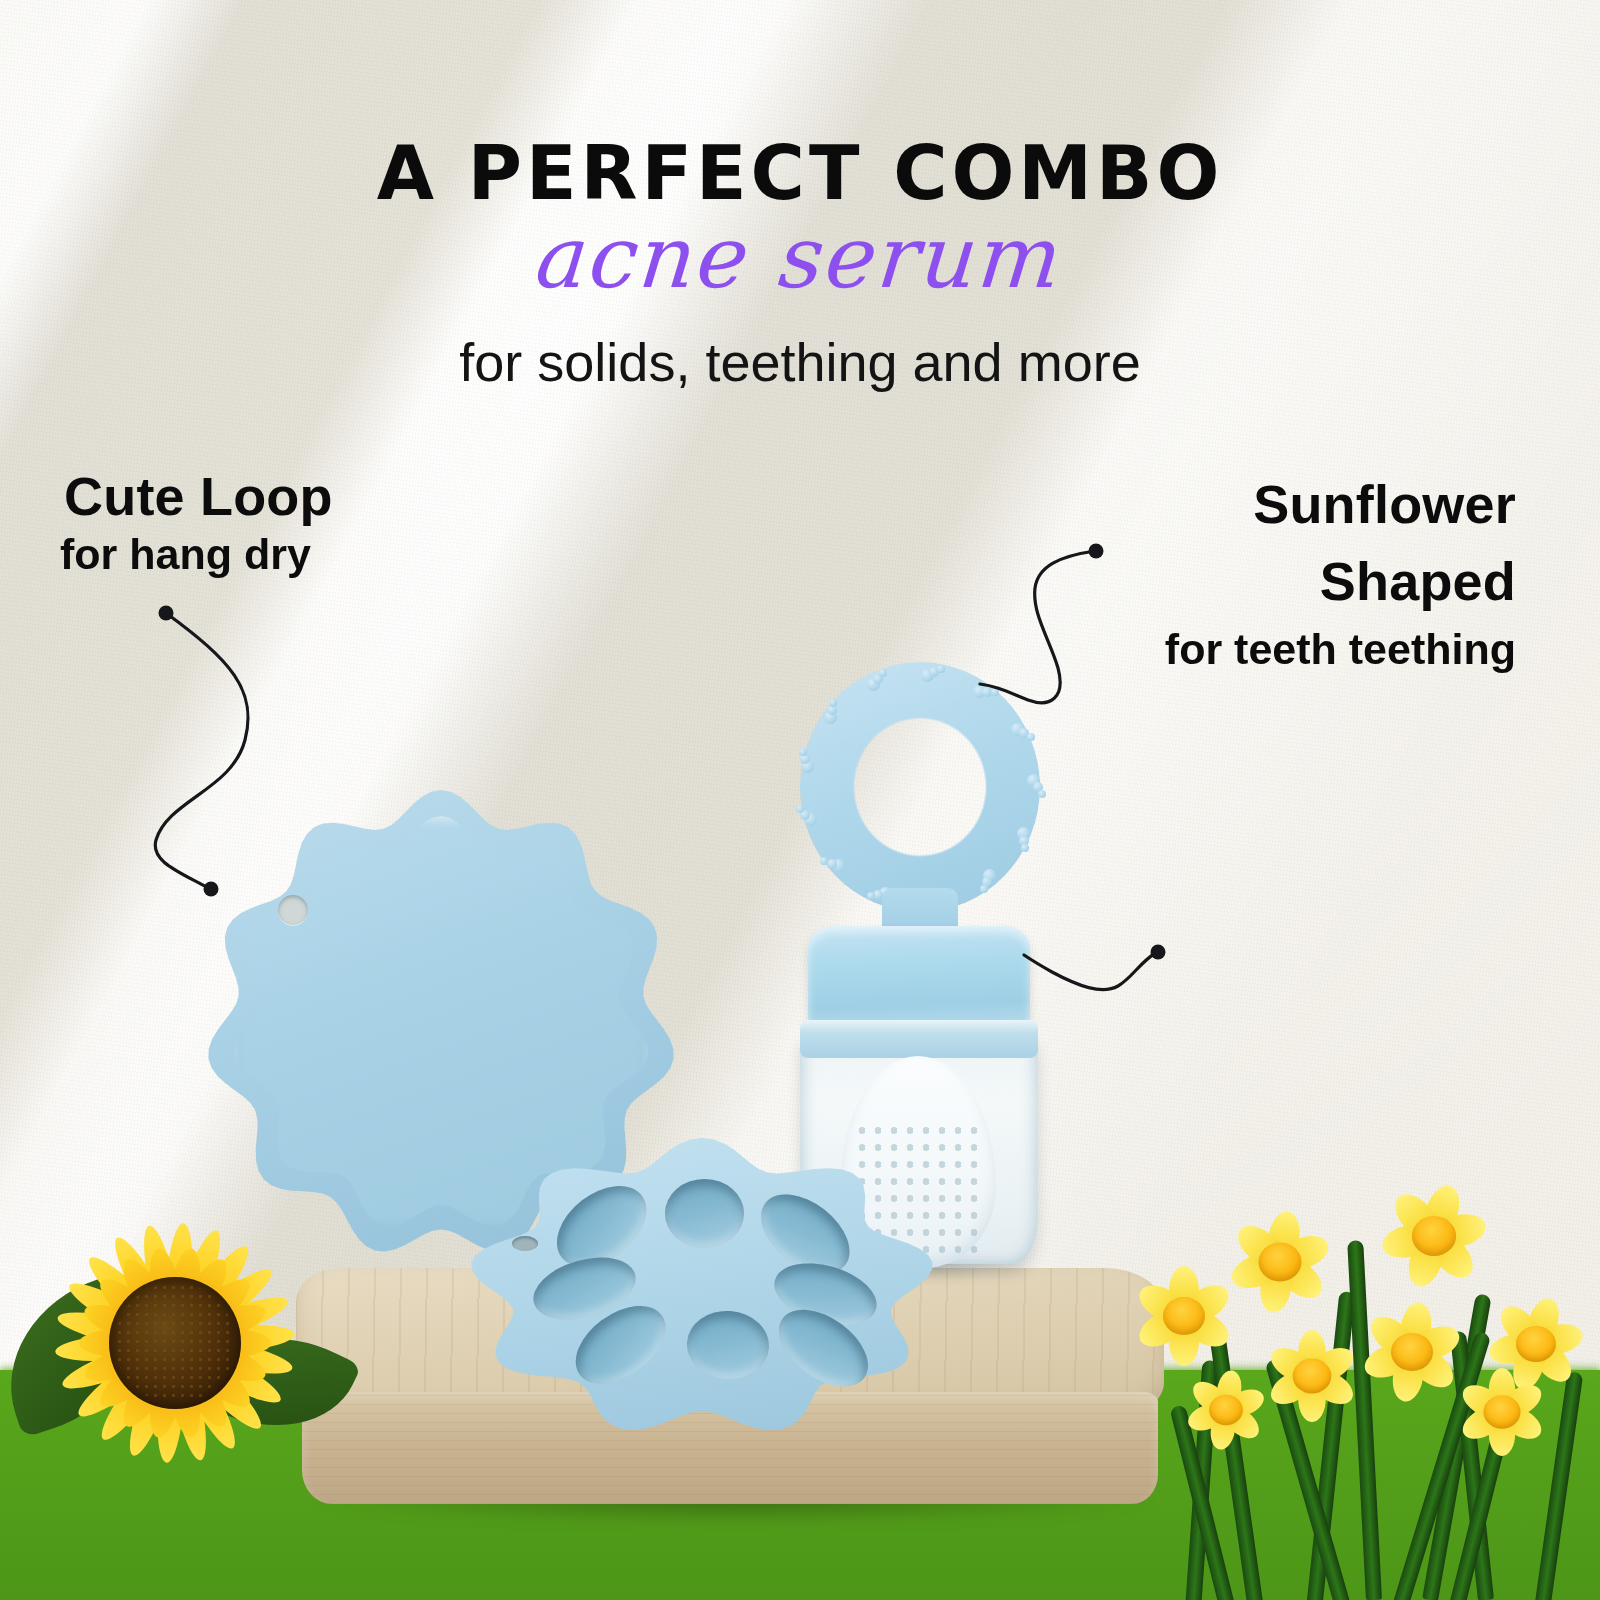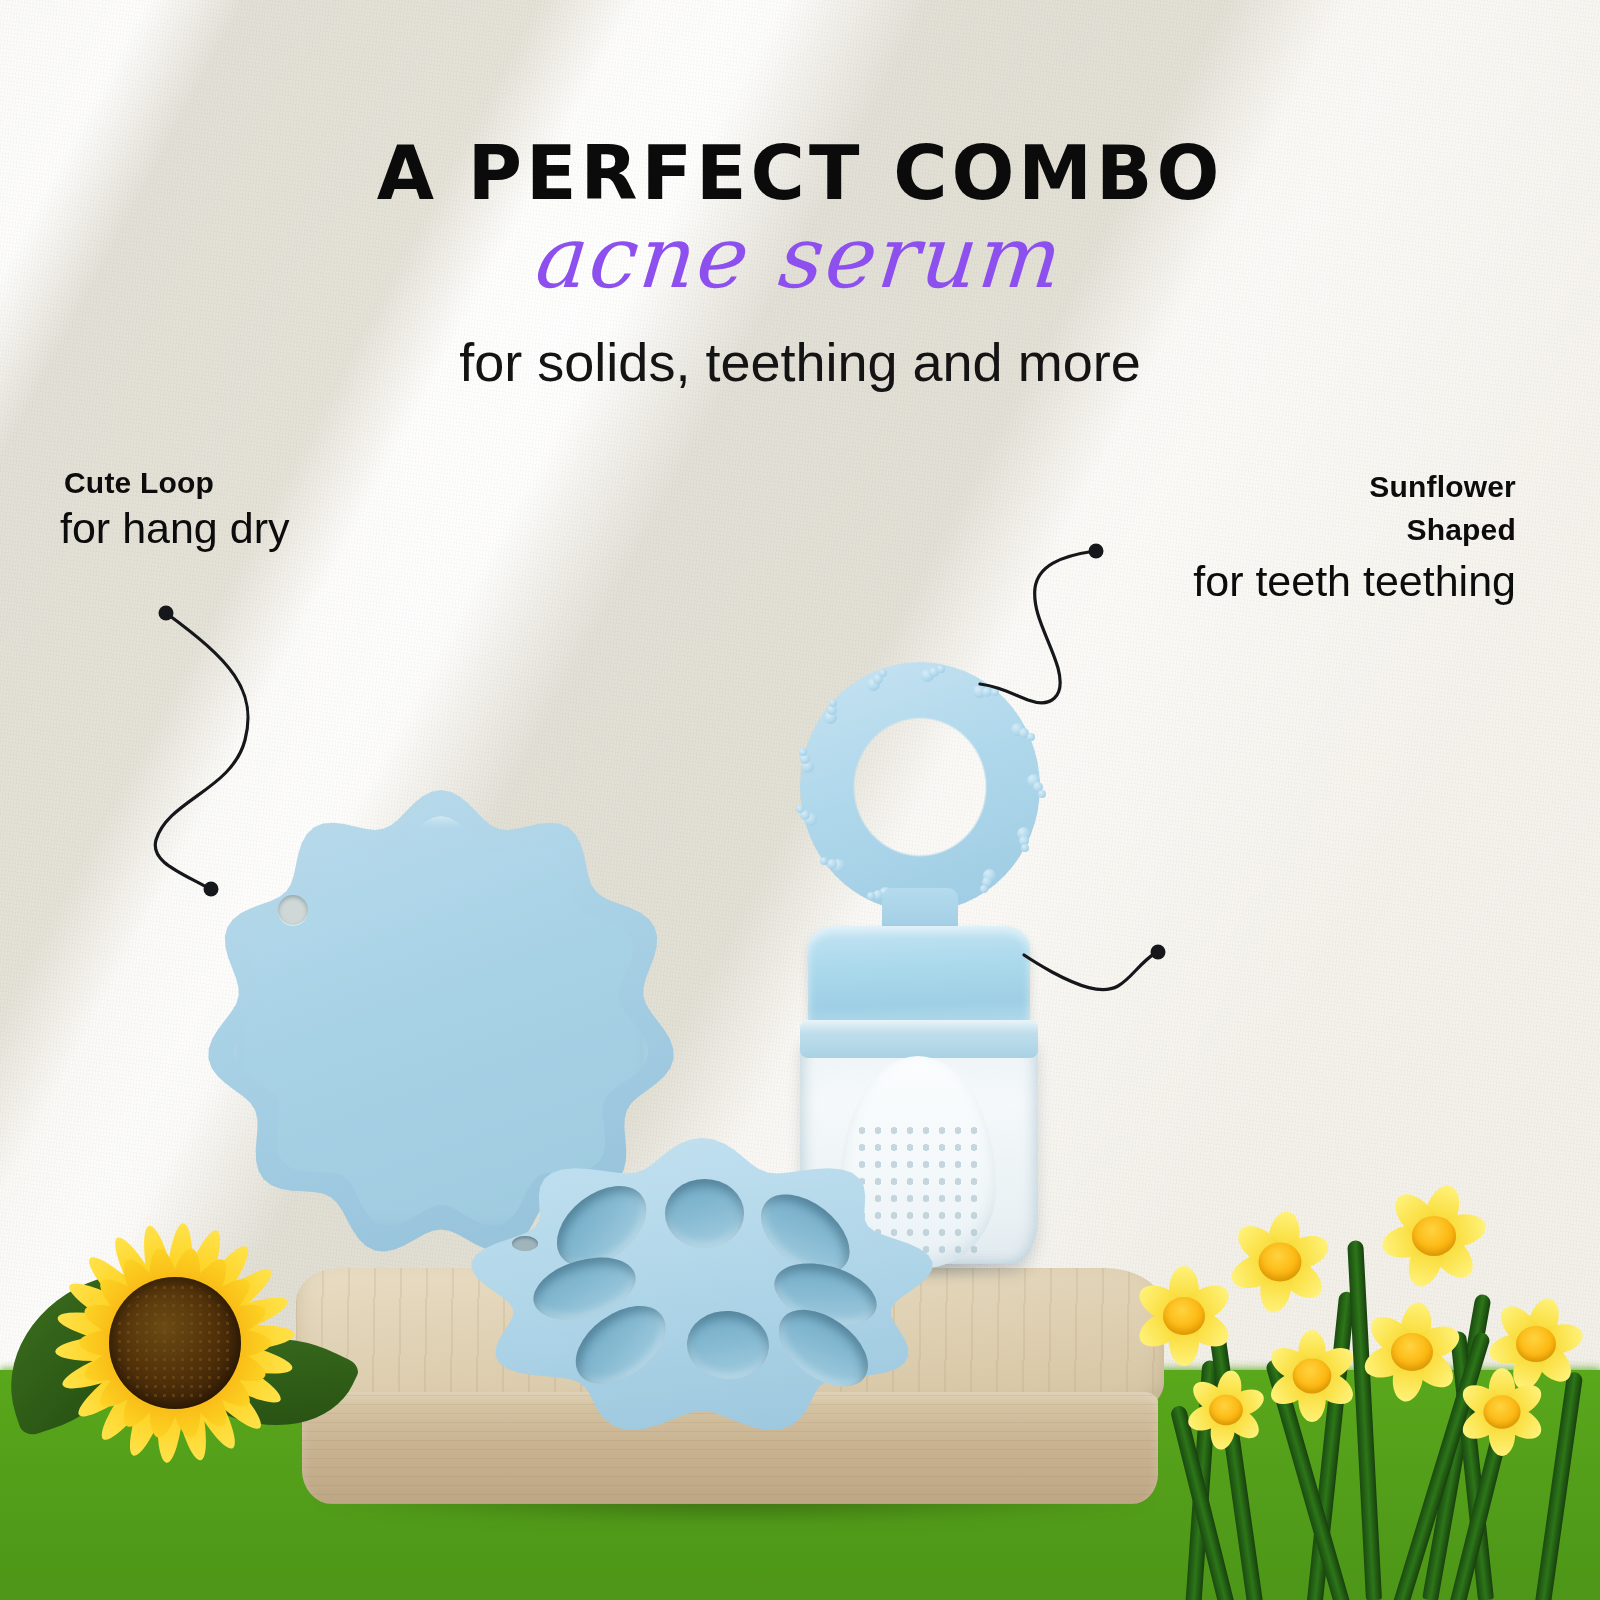--- a/index.html
+++ b/index.html
@@ -72,22 +72,22 @@
     font-style:italic;font-weight:400;letter-spacing:2px;
     transform:skewX(-6deg);
   }
   .subtitle{
     position:absolute;top:333px;left:0;right:0;text-align:center;
     font-size:54px;line-height:1.1;font-weight:400;color:#141414;
     font-family:"Liberation Sans", sans-serif;
   }
 
   .callout{position:absolute;color:#0c0c0c;}
-  .callout .c-head{font-weight:700;font-size:30px;line-height:1.12;letter-spacing:.2px;}
-  .callout .c-sub{font-weight:400;font-size:43px;line-height:1.15;}
+  .callout .c-head{font-weight:700;font-size:54px;line-height:1.12;letter-spacing:.2px;}
+  .callout .c-sub{font-weight:700;font-size:43px;line-height:1.15;}
 
   .c-left{left:60px;top:466px;text-align:left;}
   .c-left .c-head{margin-left:4px;}
   .c-left .c-sub{margin-top:4px;}
 
   .c-sunflower{right:84px;top:466px;text-align:right;width:640px;}
   .c-sunflower .c-head{line-height:1.42;}
   .c-sunflower .c-sub{margin-top:6px;}
 
   .c-easy{right:22px;top:876px;text-align:right;width:640px;}

